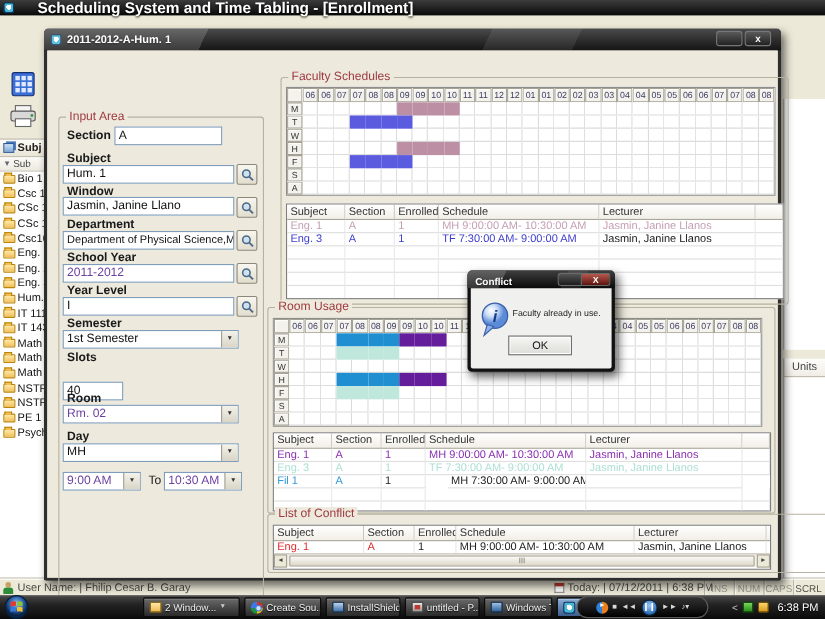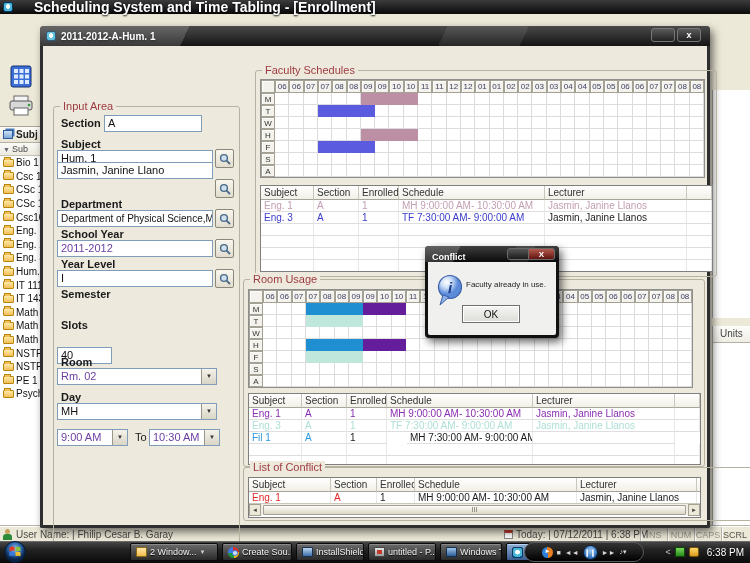--- a/index.html
+++ b/index.html
@@ -297,21 +297,21 @@
         <span class="flabel" style="left:7px;top:31px">Subject</span>
         <div class="tinput" style="left:3px;top:43px;width:156px">Hum. 1</div>
         <div class="mag-btn" style="left:161px;top:42px">
           <svg width="12" height="12">
               <circle cx="5" cy="5" r="3.4" fill="#cfe0ee" stroke="#4a6a8a" stroke-width="1.4"></circle>
               <line x1="7.6" y1="7.6" x2="11" y2="11" stroke="#4a6a8a" stroke-width="1.8"></line>
             </svg>
         </div>
 
         <span class="flabel" style="left:7px;top:61px">Window</span>
-        <div class="tinput" style="left:3px;top:55px;width:156px">Jasmin, Janine Llano</div>
+        <div class="tinput" style="left:3px;top:72px;width:156px">Jasmin, Janine Llano</div>
         <div class="mag-btn" style="left:161px;top:72px">
           <svg width="12" height="12">
               <circle cx="5" cy="5" r="3.4" fill="#cfe0ee" stroke="#4a6a8a" stroke-width="1.4"></circle>
               <line x1="7.6" y1="7.6" x2="11" y2="11" stroke="#4a6a8a" stroke-width="1.8"></line>
             </svg>
         </div>
 
         <span class="flabel" style="left:7px;top:91px">Department</span>
         <div class="tinput" style="left:3px;top:103px;width:156px;font-size:10px">Department of Physical Science,Mathematic</div>
         <div class="mag-btn" style="left:161px;top:102px">
@@ -333,20 +333,24 @@
         <span class="flabel" style="left:7px;top:151px">Year Level</span>
         <div class="tinput" style="left:3px;top:163px;width:156px">I</div>
         <div class="mag-btn" style="left:161px;top:162px">
           <svg width="12" height="12">
               <circle cx="5" cy="5" r="3.4" fill="#cfe0ee" stroke="#4a6a8a" stroke-width="1.4"></circle>
               <line x1="7.6" y1="7.6" x2="11" y2="11" stroke="#4a6a8a" stroke-width="1.8"></line>
             </svg>
         </div>
 
         <span class="flabel" style="left:7px;top:181px">Semester</span>
+        <div class="fselect" style="left:3px;top:193px;width:160px">
+          <span>1st Semester</span>
+          <span class="dd">▼</span>
+        </div>
 
         <span class="flabel" style="left:7px;top:212px">Slots</span>
         <div class="tinput" style="left:3px;top:240px;width:55px">40</div>
 
         <span class="flabel" style="left:7px;top:249px">Room</span>
         <div class="fselect purple" style="left:3px;top:261px;width:160px">
           <span>Rm. 02</span>
           <span class="dd">▼</span>
         </div>
 

